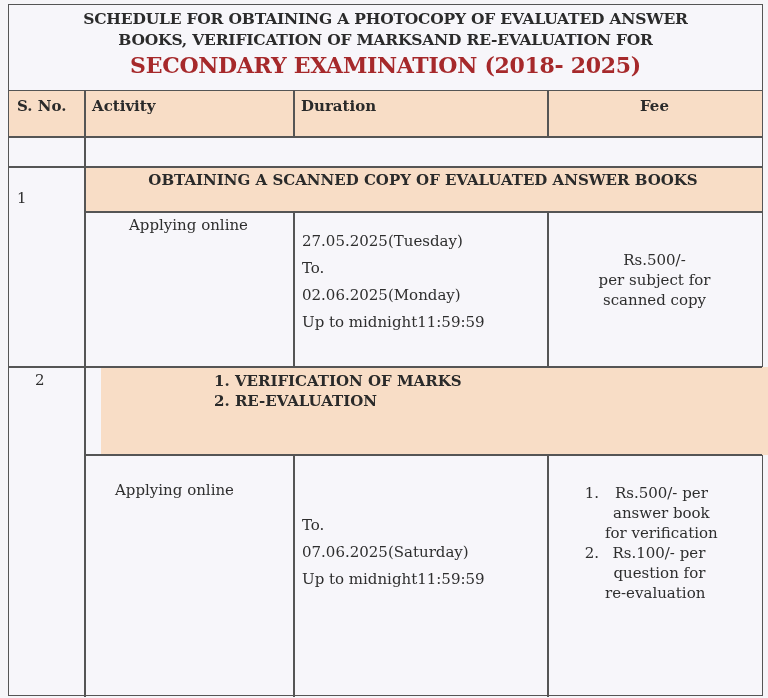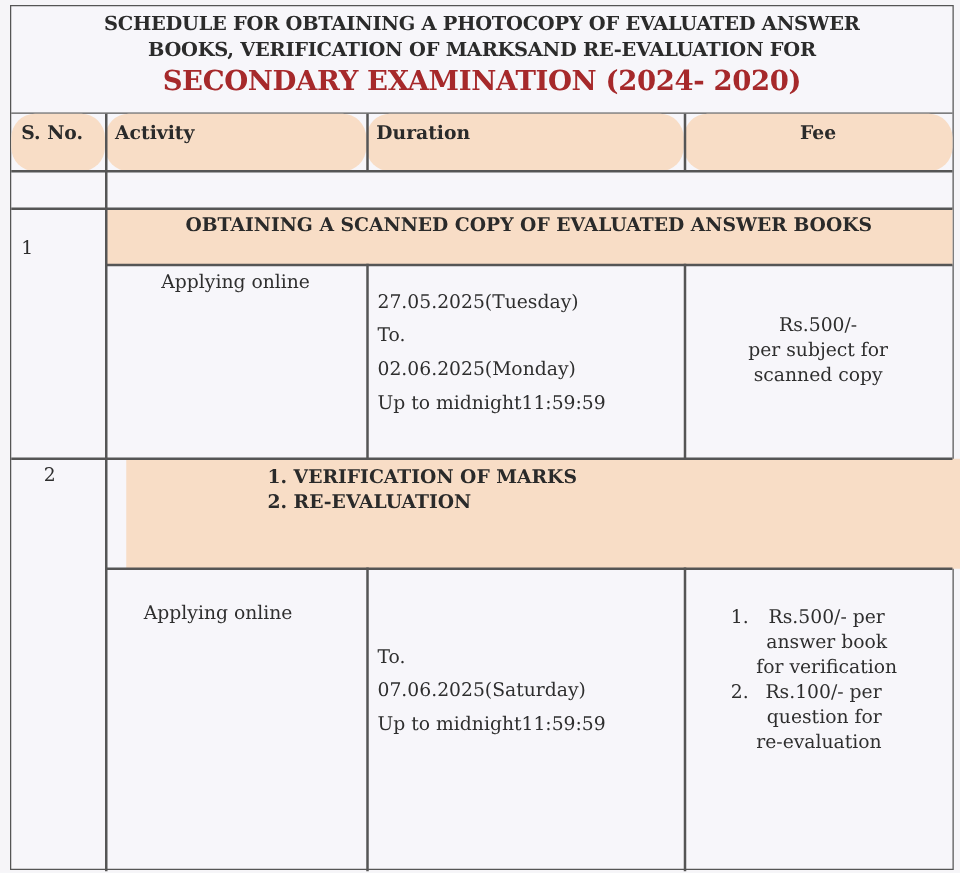--- a/index.html
+++ b/index.html
@@ -20,42 +20,42 @@
     color: #2b2b2b; letter-spacing: -0.2px;
   }
   .title .l1 { padding-top: 3px; }
   .title .l3 {
     font-family: "DejaVu Serif", serif; font-weight: bold; font-size: 22px; line-height: 30px;
     color: #a6292b; letter-spacing: -0.3px; margin-top: 0px;
   }
   .cell { position: absolute; box-sizing: border-box; }
   .peach { background: #f8ddc6; }
   .hdr {
-    font-weight: bold; font-size: 15px; color: #2a2a2a; padding: 6px 8px 0 8px; border-radius: 19px;
+    font-weight: bold; font-size: 15px; color: #2a2a2a; padding: 6px 8px 0 8px;
   }
   .vline { position: absolute; width: 1.5px; background: #555; }
   .hline { position: absolute; height: 1.5px; background: #555; }
   .body-txt { font-family: "DejaVu Serif", serif; font-size: 15px; color: #2e2e2e; }
   .section-title {
     font-weight: bold; font-size: 15px; color: #2a2a2a; text-align: center; padding-top: 4px;
   }
   .ol-head { font-weight: bold; font-size: 15px; color: #2a2a2a; line-height: 20px; }
   .dur-line { line-height: 27px; }
   .fee-center { text-align: center; line-height: 20px; }
   .fee-list { line-height: 20px; }
 </style>
 </head>
 <body>
 
 <div class="sheet">
 
   <div class="title">
     <div class="l1">SCHEDULE FOR OBTAINING A PHOTOCOPY OF EVALUATED ANSWER</div>
     <div class="l2">BOOKS, VERIFICATION OF MARKSAND RE-EVALUATION FOR</div>
-    <div class="l3">SECONDARY EXAMINATION (2024- 2020)</div>
+    <div class="l3">SECONDARY EXAMINATION (2018- 2025)</div>
   </div>
 
   <div class="cell peach hdr" style="left:0;top:86px;width:75px;height:46px;">
     <span>S. No.</span>
   </div>
   <div class="cell peach hdr" style="left:75px;top:86px;width:209px;height:46px;">
     <span>Activity</span>
   </div>
   <div class="cell peach hdr" style="left:284px;top:86px;width:254px;height:46px;">
     <span>Duration</span>

